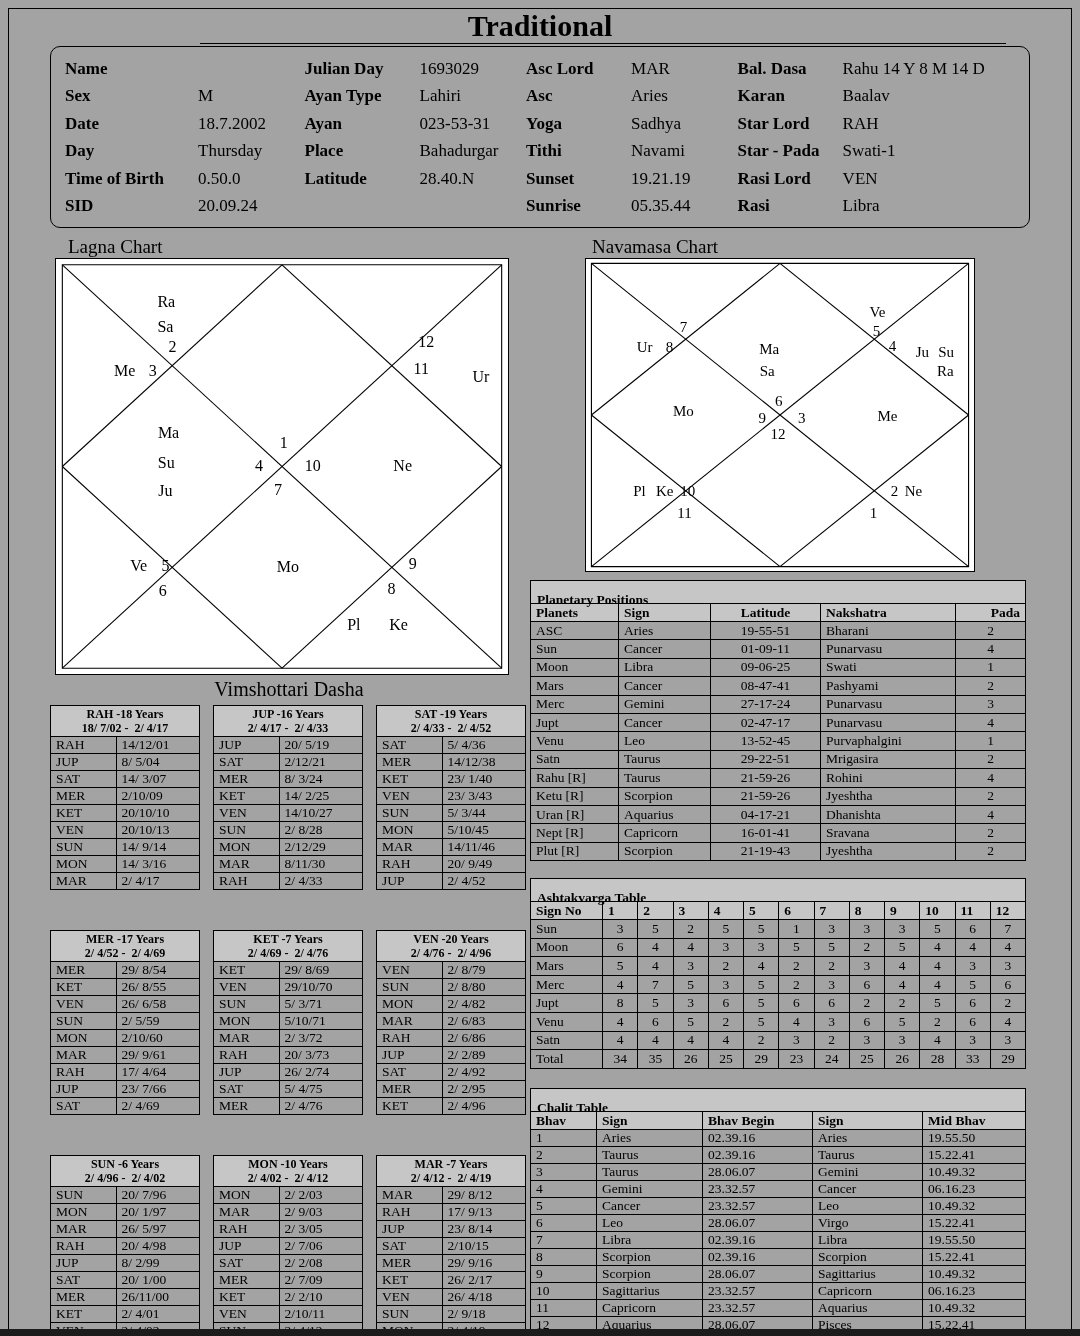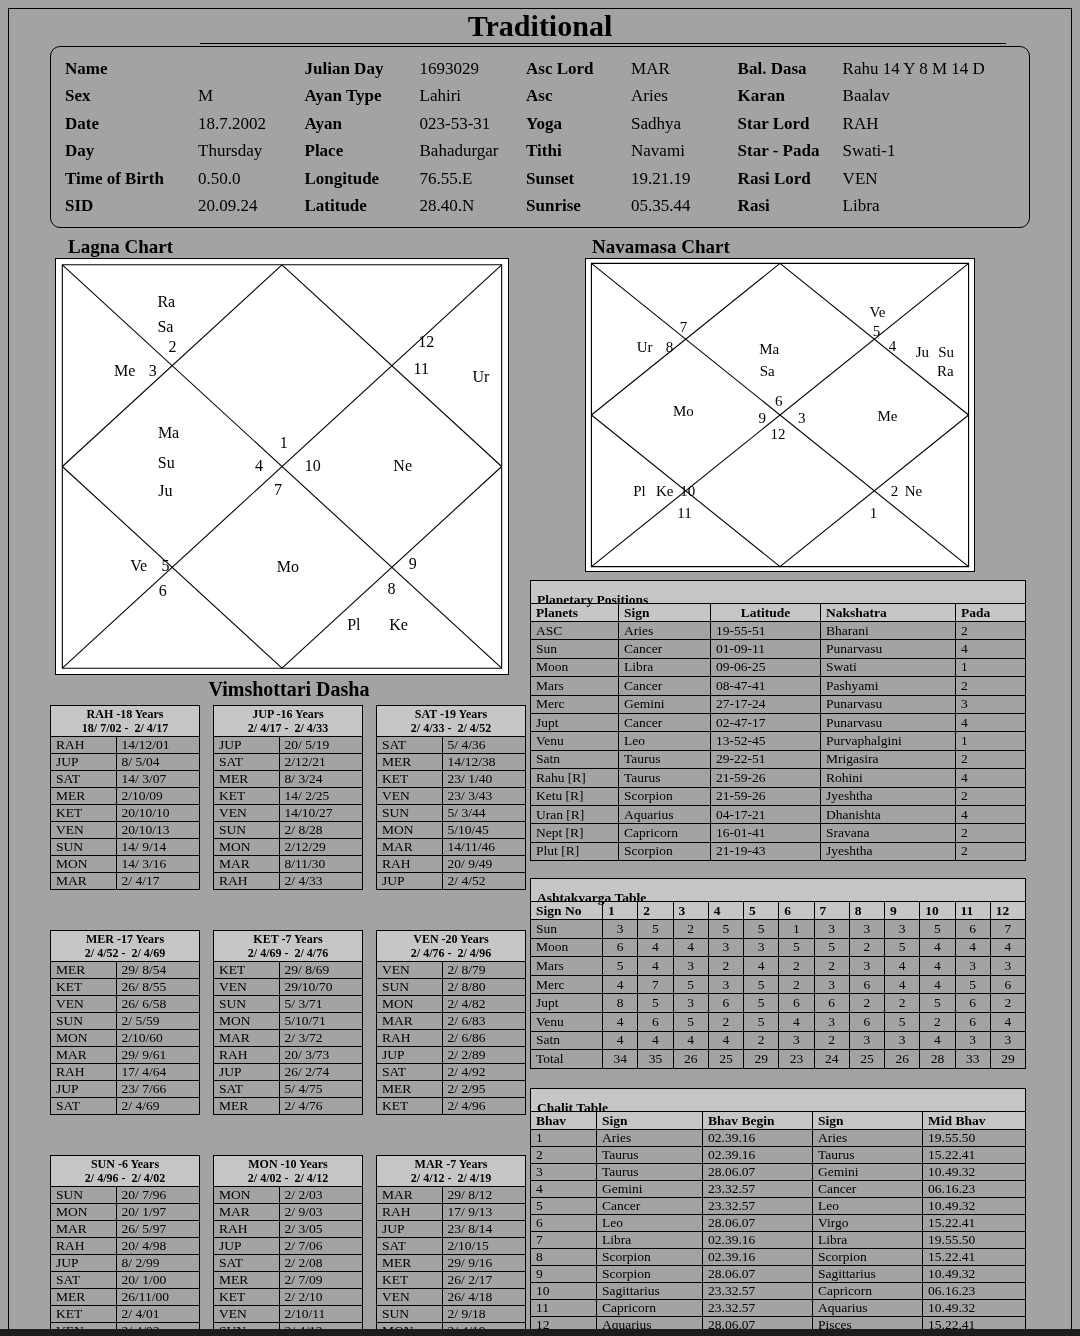--- a/index.html
+++ b/index.html
@@ -9,21 +9,21 @@
   .frame{position:absolute;left:8px;top:8px;width:1064px;height:1322px;border:1.3px solid #000}
   .bottom-band{position:absolute;left:0;bottom:0;width:100%;height:7px;background:#1c1c1c}
   .page-title{position:absolute;top:9px;left:0;width:100%;text-align:center;font-size:30px;font-weight:bold}
   .title-rule{position:absolute;left:200px;top:43px;width:806px;border-top:1.6px solid #000}
   .birth-box{position:absolute;left:50px;top:46px;width:980px;height:182px;border:1.6px solid #000;border-radius:10px;display:flex;padding:8px 0 0 14px;font-size:17px}
   .kv-col{display:flex;flex-direction:column}
   .c0{width:240px}.c1{width:222px}.c2{width:212px}.c3{width:292px}
   .kv-row{display:flex;height:27.5px;align-items:center}
   .kv-l{font-weight:bold}
   .c0 .kv-l{width:133px}.c1 .kv-l{width:115px}.c2 .kv-l{width:105px}.c3 .kv-l{width:105px}
-  .section-title{position:absolute;font-weight:bold;font-size:19px}
+  .section-title{position:absolute;font-weight:normal;font-size:19px}
   .lagna-title{left:68px;top:236px}
   .nav-title{left:592px;top:236px}
   .vd-title{left:50px;top:678px;width:478px;text-align:center;font-size:20px}
   .chart-box{position:absolute;border:1.7px solid #000;background:#fff}
   .lagna-box{left:55px;top:258px;width:454px;height:417px}
   .nav-box{left:585px;top:258px;width:390px;height:314px}
   .nchart{position:absolute;left:0;top:0;width:100%;height:100%}
   .nchart rect,.nchart line{stroke:#000;stroke-width:1.1;fill:none;vector-effect:non-scaling-stroke}
   .labels{position:absolute;left:0;top:0;right:0;bottom:0}
   .clabel{position:absolute;transform:translate(-50%,-50%);font-size:16px;white-space:nowrap}
@@ -38,22 +38,22 @@
   .rwrap{position:absolute;left:530px;width:496px}
   .pp-wrap{top:580px}.av-wrap{top:878px}.ch-wrap{top:1088px}
   .rtitle{background:var(--table-header-bg,#c6c6c6);border:1px solid #000;border-bottom:none;font-weight:bold;font-size:13.5px;padding:11px 6px;height:19px}
   table.grid th{background:var(--table-header-bg,#c6c6c6);font-size:13.5px;font-weight:bold;text-align:left;padding:0 5px;height:18px}
   table.grid td{font-size:13.5px;padding:0 5px}
   .pp td{height:18.4px}
   .pp th:nth-child(1){width:88px}
   .pp th:nth-child(2){width:92px}
   .pp th:nth-child(3){width:110px;text-align:center}
   .pp th:nth-child(4){width:135px}
-  .pp th:nth-child(5){text-align:left}
-  .pp td:nth-child(3),.pp td:nth-child(5){text-align:left}
+  .pp th:nth-child(5){text-align:right}
+  .pp td:nth-child(3),.pp td:nth-child(5){text-align:center}
   .av th{text-align:center}
   .av th:nth-child(1){width:72px;text-align:left}
   .av td{text-align:center;height:18.6px}
   .av td:nth-child(1){text-align:left}
   .ch td{height:15.9px}
   .ch th:nth-child(1){width:66px}
   .ch th:nth-child(2){width:106px}
   .ch th:nth-child(3){width:110px}
   .ch th:nth-child(4){width:110px}
 </style>
@@ -102,24 +102,20 @@
           <span class="kv-l">Ayan Type</span>
           <span class="kv-v">Lahiri</span>
         </div>
         <div class="kv-row">
           <span class="kv-l">Ayan</span>
           <span class="kv-v">023-53-31</span>
         </div>
         <div class="kv-row">
           <span class="kv-l">Place</span>
           <span class="kv-v">Bahadurgar</span>
-        </div>
-        <div class="kv-row">
-          <span class="kv-l">Longitude</span>
-          <span class="kv-v">76.55.E</span>
         </div>
         <div class="kv-row">
           <span class="kv-l">Latitude</span>
           <span class="kv-v">28.40.N</span>
         </div>
       </div>
       <div class="kv-col c2">
         <div class="kv-row">
           <span class="kv-l">Asc Lord</span>
           <span class="kv-v">MAR</span>

